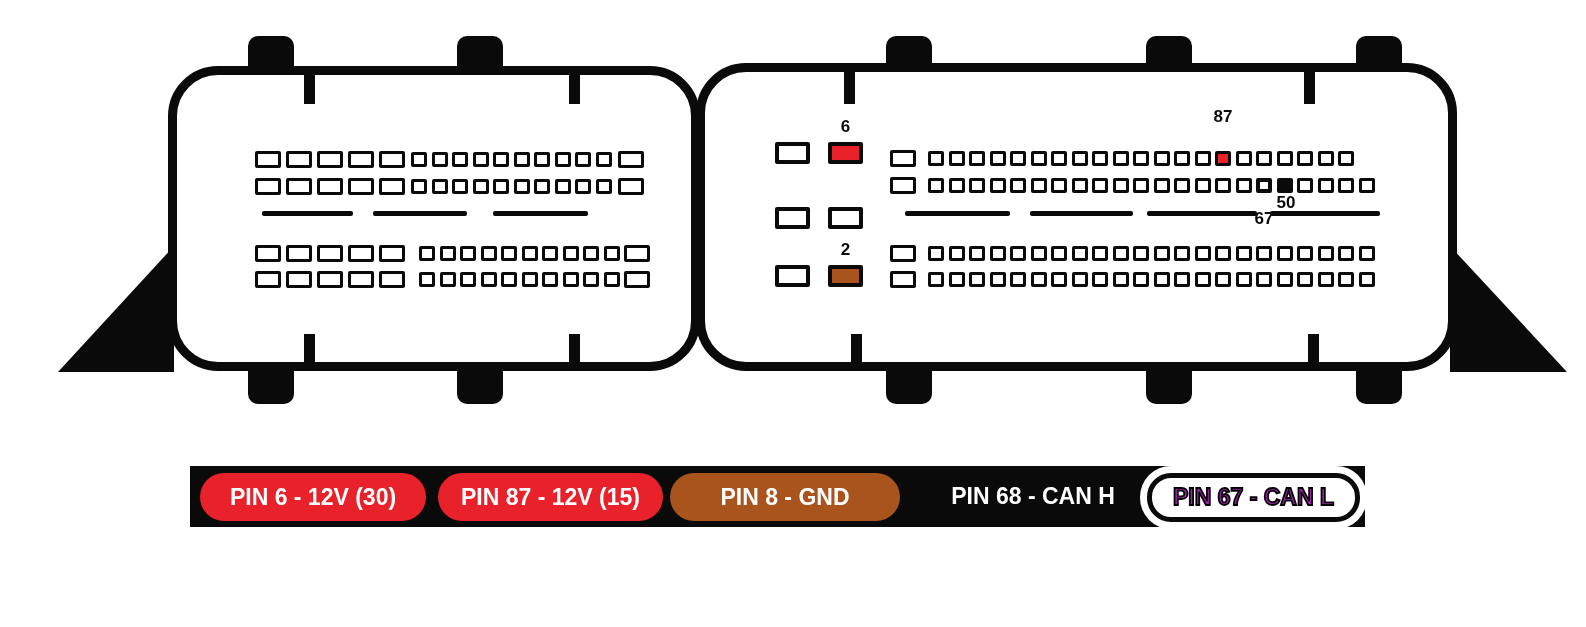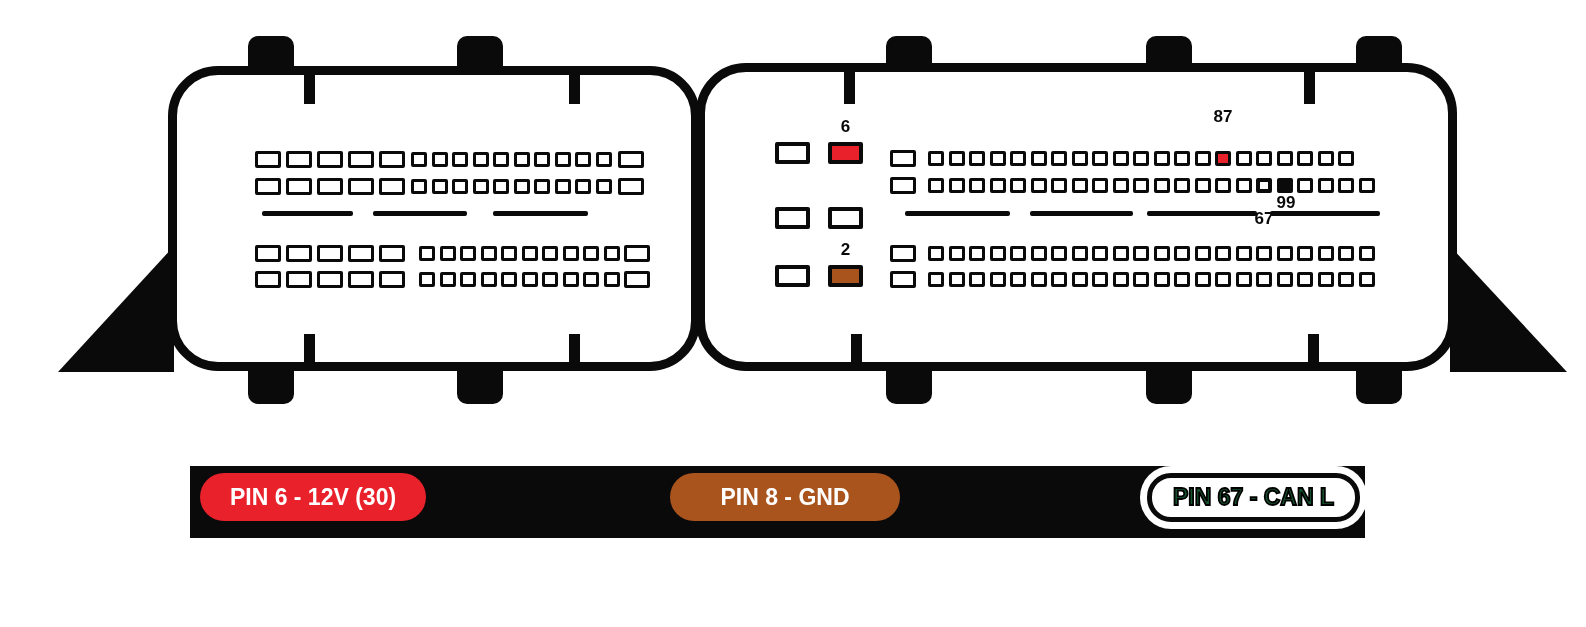--- a/index.html
+++ b/index.html
@@ -40,44 +40,46 @@
   
   .socket{position:absolute;box-sizing:border-box;width:35px;height:22px;background:#ffffff;
     border:4px solid #0a0a0a;border-radius:2px;z-index:4;}
   .socket.red{background:var(--red);}
   .socket.brown{background:var(--brown);}
   
   .keyway{position:absolute;height:5px;background:#0a0a0a;border-radius:2px;z-index:4;}
   
   .callout{position:absolute;font-weight:700;font-size:17px;color:#0a0a0a;text-align:center;z-index:5;line-height:1;}
   
-  #legend-bar{position:absolute;left:190px;top:466px;width:1175px;height:72px;background:#0a0a0a;z-index:6;}
+  #legend-bar{position:absolute;left:190px;top:466px;width:1175px;height:61px;background:#0a0a0a;z-index:6;}
   .pill{position:absolute;top:7px;height:48px;border-radius:24px;display:flex;align-items:center;justify-content:center;
     color:#ffffff;font-weight:700;font-size:23px;white-space:nowrap;box-sizing:border-box;}
   .pill.red{background:var(--red);}
   .pill.brown{background:var(--brown);}
   .pill.white{background:#ffffff;border:5px solid #0a0a0a;box-shadow:0 0 0 7px #ffffff;
-    -webkit-text-stroke:1.8px #000;color:#14532d;}
+    -webkit-text-stroke:1.8px #000;color:#a21caf;}
   .legend-text{position:absolute;top:0;height:61px;display:flex;align-items:center;justify-content:center;
     color:#ffffff;font-weight:700;font-size:23px;white-space:nowrap;}
 </style>
 </head>
 <body>
 
 <div id="stage">
 
   <div class="wedge" id="wedge-left"></div>
   <div class="wedge" id="wedge-right"></div>
 
   <div class="housing" id="housing-left"></div>
   <div class="housing" id="housing-right"></div>
 
   <div id="legend-bar">
     <div class="pill red" style="left:10px;width:226px;">PIN 6 - 12V (30)</div>
+    <div class="pill red" style="left:248px;width:225px;">PIN 87 - 12V (15)</div>
     <div class="pill brown" style="left:480px;width:230px;">PIN 8 - GND</div>
+    <div class="legend-text" style="left:718px;width:250px;">PIN 68 - CAN H</div>
     <div class="pill white" style="left:957px;width:213px;top:7px;height:49px;">PIN 67 - CAN L</div>
   </div>
 <div class="tab top" style="left: 248px;"></div>
     <div class="tab top" style="left: 457px;"></div>
     <div class="tab top" style="left: 886px;"></div>
     <div class="tab top" style="left: 1146px;"></div>
     <div class="tab top" style="left: 1356px;"></div>
     <div class="tab bottom" style="left: 248px;"></div>
     <div class="tab bottom" style="left: 457px;"></div>
     <div class="tab bottom" style="left: 886px;"></div>
@@ -312,14 +314,14 @@
     <div class="socket white" style="left: 775px; top: 142px;"></div>
     <div class="socket red" style="left: 828px; top: 142px;"></div>
     <div class="socket white" style="left: 775px; top: 207px;"></div>
     <div class="socket white" style="left: 828px; top: 207px;"></div>
     <div class="socket white" style="left: 775px; top: 265px;"></div>
     <div class="socket brown" style="left: 828px; top: 265px;"></div>
     <div class="callout" style="left: 828px; top: 118px; width: 35px;">6</div>
     <div class="callout" style="left: 828px; top: 241px; width: 35px;">2</div>
     <div class="callout" style="left: 1203px; top: 108px; width: 40px;">87</div>
     <div class="callout" style="left: 1246px; top: 210px; width: 36px;">67</div>
-    <div class="callout" style="left: 1268px; top: 194px; width: 36px;">99</div>
+    <div class="callout" style="left: 1268px; top: 194px; width: 36px;">50</div>
   </div>
 
 </body></html>

